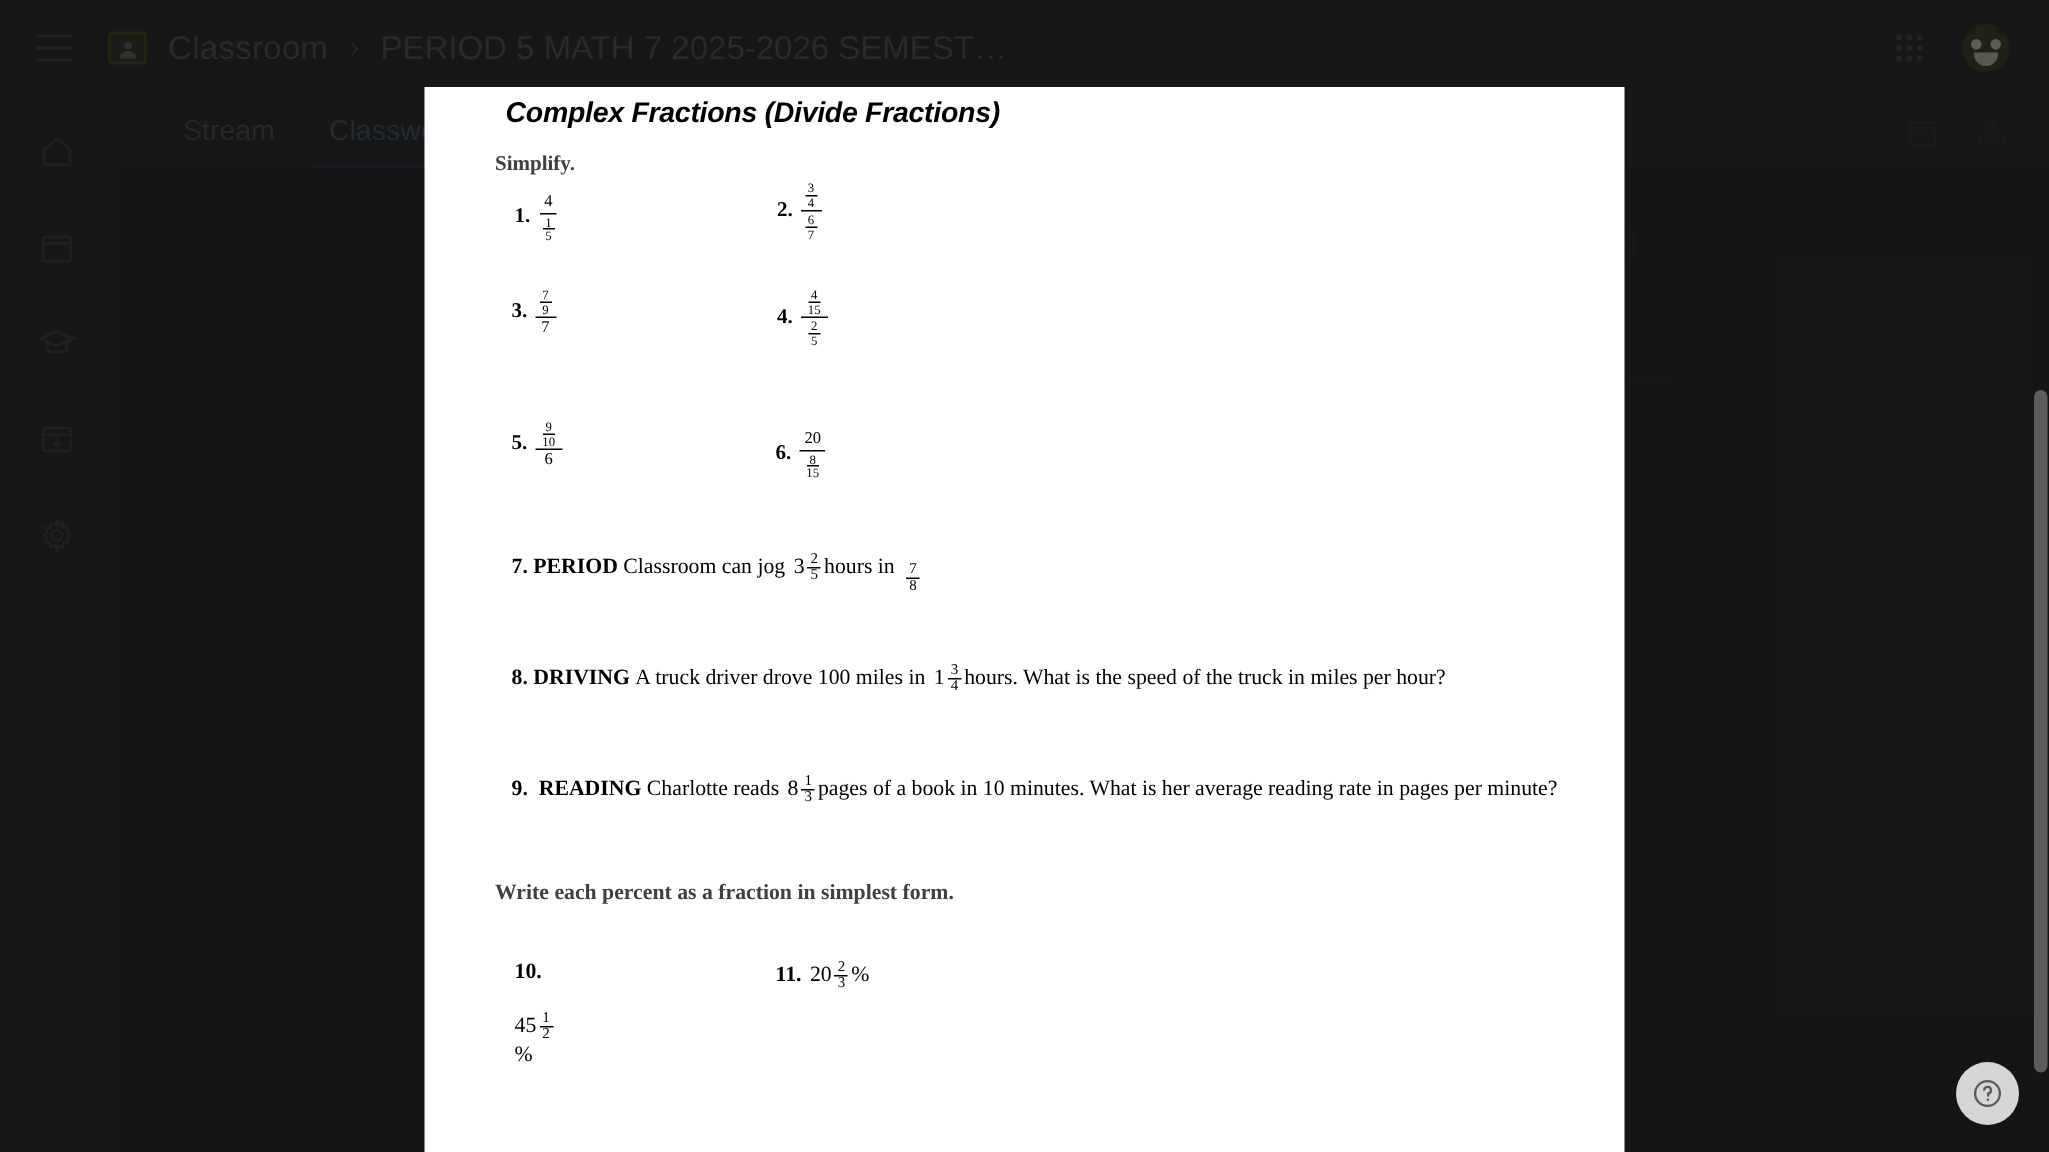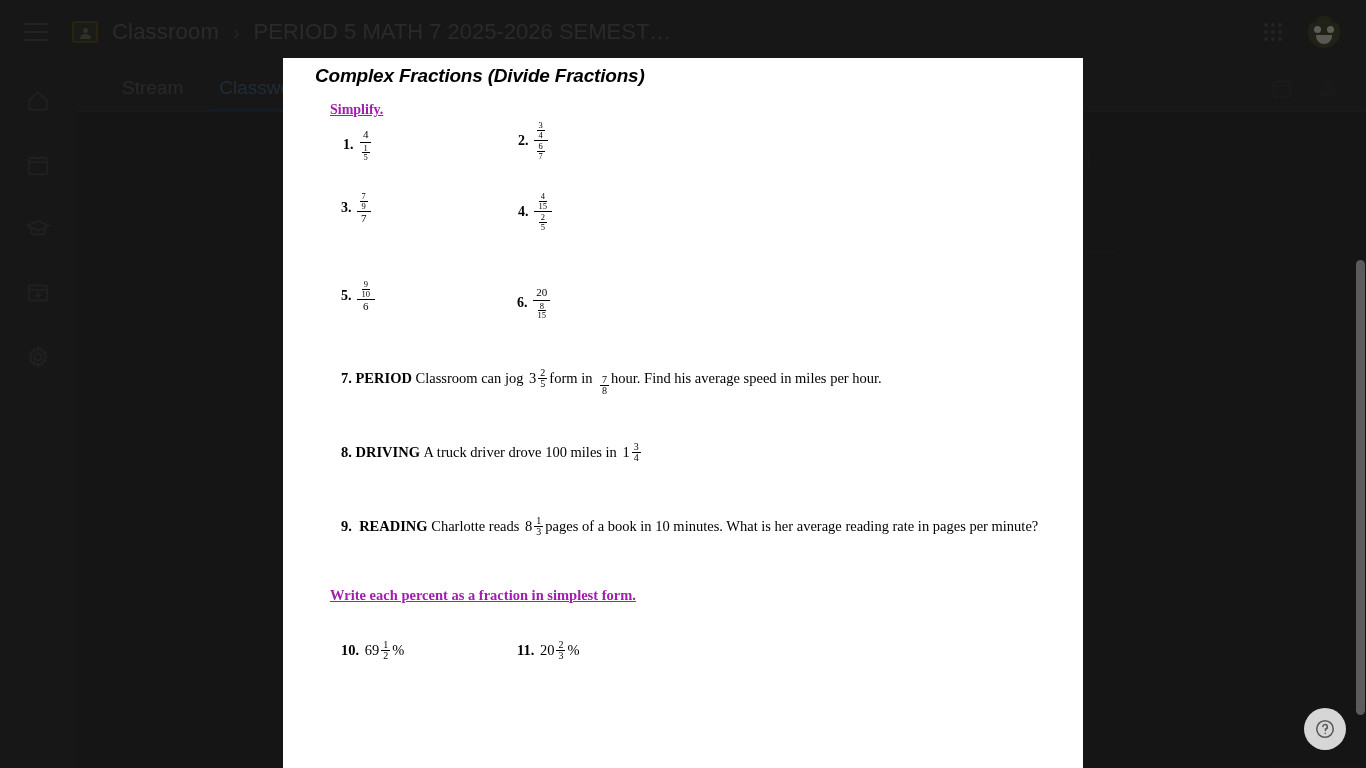--- a/index.html
+++ b/index.html
@@ -130,24 +130,24 @@
     width: 800px; height: 710px;
     background: #ffffff;
     overflow: hidden;
   }
   #doc-page { padding: 0 0 0 0; position: relative; height: 100%; }
 
   .doc-title {
     font-family: "Liberation Sans", sans-serif;
     font-weight: bold; font-style: italic;
     font-size: 19px; color: #000;
-    position: absolute; left: 32px; top: 7px;
+    position: absolute; left: 54px; top: 7px;
     letter-spacing: -0.2px;
   }
-  .serif { font-family: "Liberation Serif", serif; color: #a21caf; text-decoration: underline; }
+  .serif { font-family: "Liberation Serif", serif; color: #404040; }
 
   .section-head {
     position: absolute; font-weight: bold; font-size: 14px;
   }
   #head-simplify { left: 47px; top: 44px; }
   #head-percent  { left: 47px; top: 529px; font-size: 14.5px; text-align: right; }
 
   
   .problem {
     position: absolute;
@@ -405,53 +405,53 @@
       </span>
     </div>
 
     <div class="wordprob" style="left:58px; top:310px;">
       <b>7.</b>&nbsp;<b>PERIOD</b>&nbsp;<span>Classroom can jog</span>&nbsp;<span class="mixed">
         <span>3</span>
         <span class="mfrac">
           <span class="n">2</span>
           <span class="d">5</span>
         </span>
-      </span><span>form in</span>&nbsp;<span class="mixed">
+      </span><span>hours in</span>&nbsp;<span class="mixed">
         <span class="mfrac">
           <span class="n">7</span>
           <span class="d">8</span>
         </span>
-      </span><span>hour. Find his average speed in miles per hour.</span>
+      </span>
     </div>
 
     <div class="wordprob" style="left:58px; top:384px;">
       <b>8.</b>&nbsp;<b>DRIVING</b>&nbsp;<span>A truck driver drove 100 miles in</span>&nbsp;<span class="mixed">
         <span>1</span>
         <span class="mfrac">
           <span class="n">3</span>
           <span class="d">4</span>
         </span>
-      </span>
+      </span><span>hours. What is the speed of the truck in miles per hour?</span>
     </div>
 
     <div class="wordprob" style="left:58px; top:458px;">
       <b>9.</b>&nbsp;&nbsp;<b>READING</b>&nbsp;<span>Charlotte reads</span>&nbsp;<span class="mixed">
         <span>8</span>
         <span class="mfrac">
           <span class="n">1</span>
           <span class="d">3</span>
         </span>
       </span><span>pages of a book in 10 minutes. What is her average reading rate in pages per minute?</span>
     </div>
 
     <div class="section-head serif" id="head-percent">Write each percent as a fraction in simplest form.</div>
 
-    <div class="wordprob" style="left:58px; top:582px;">
+    <div class="wordprob" style="left:58px; top:582px;flex-direction:column;">
       <b>10.</b>&nbsp;<span class="mixed">
-        <span>69</span>
+        <span>45</span>
         <span class="mfrac">
           <span class="n">1</span>
           <span class="d">2</span>
         </span>
       </span><span>%</span>
     </div>
 
     <div class="wordprob" style="left:234px; top:582px;">
       <b>11.</b>&nbsp;<span class="mixed">
         <span>20</span>

